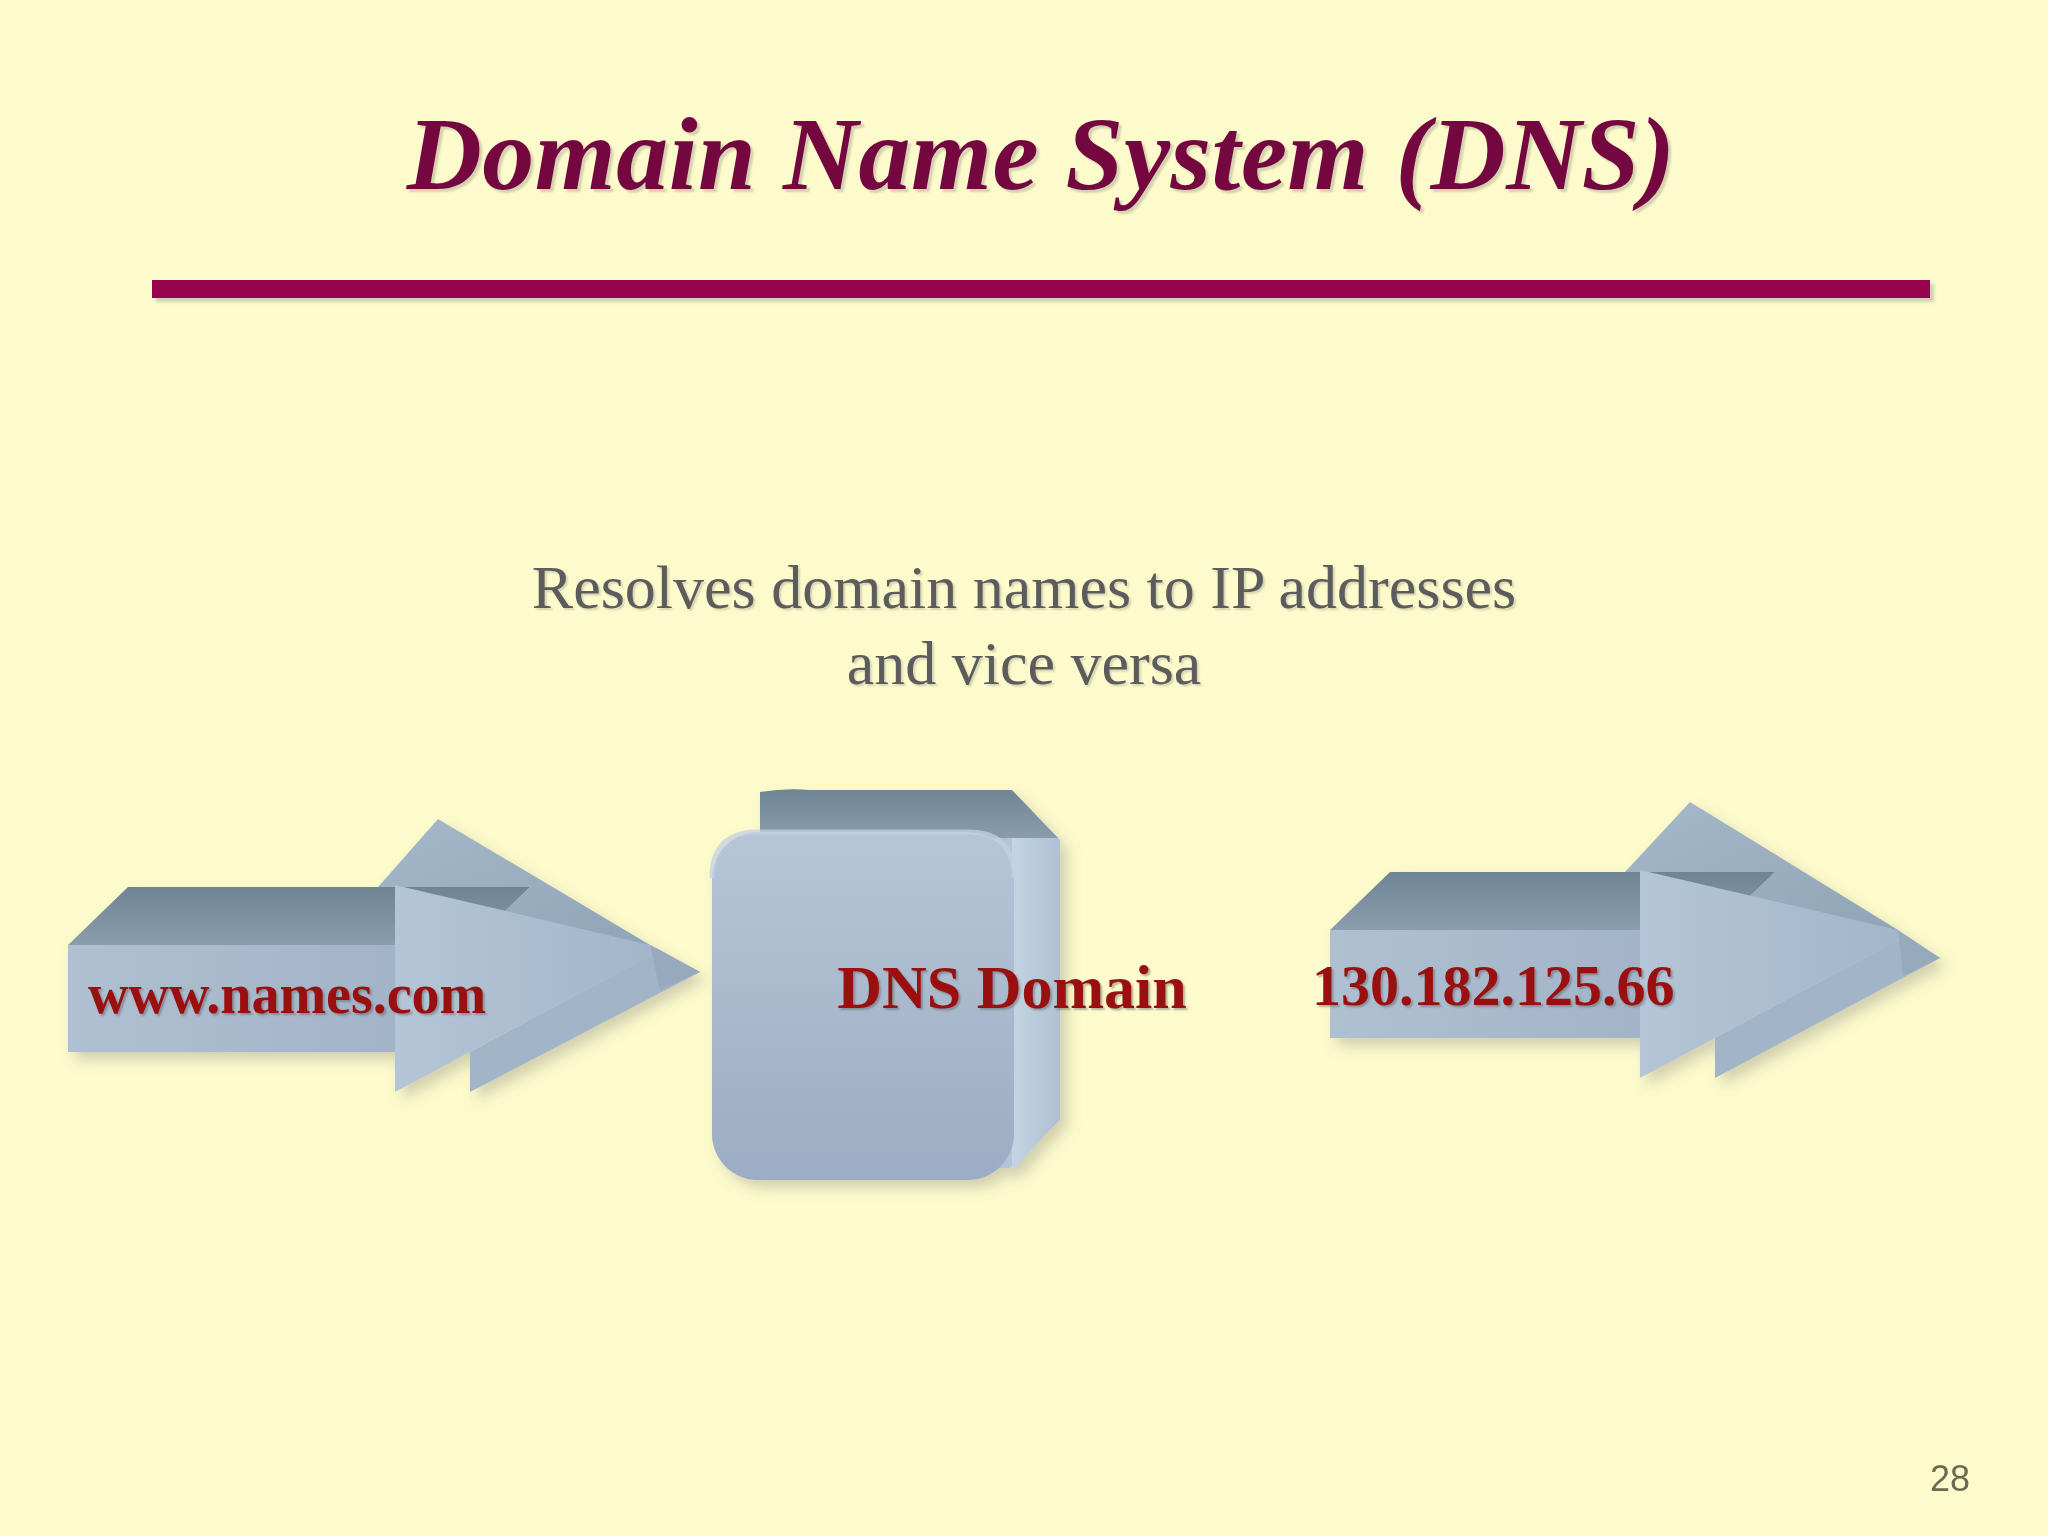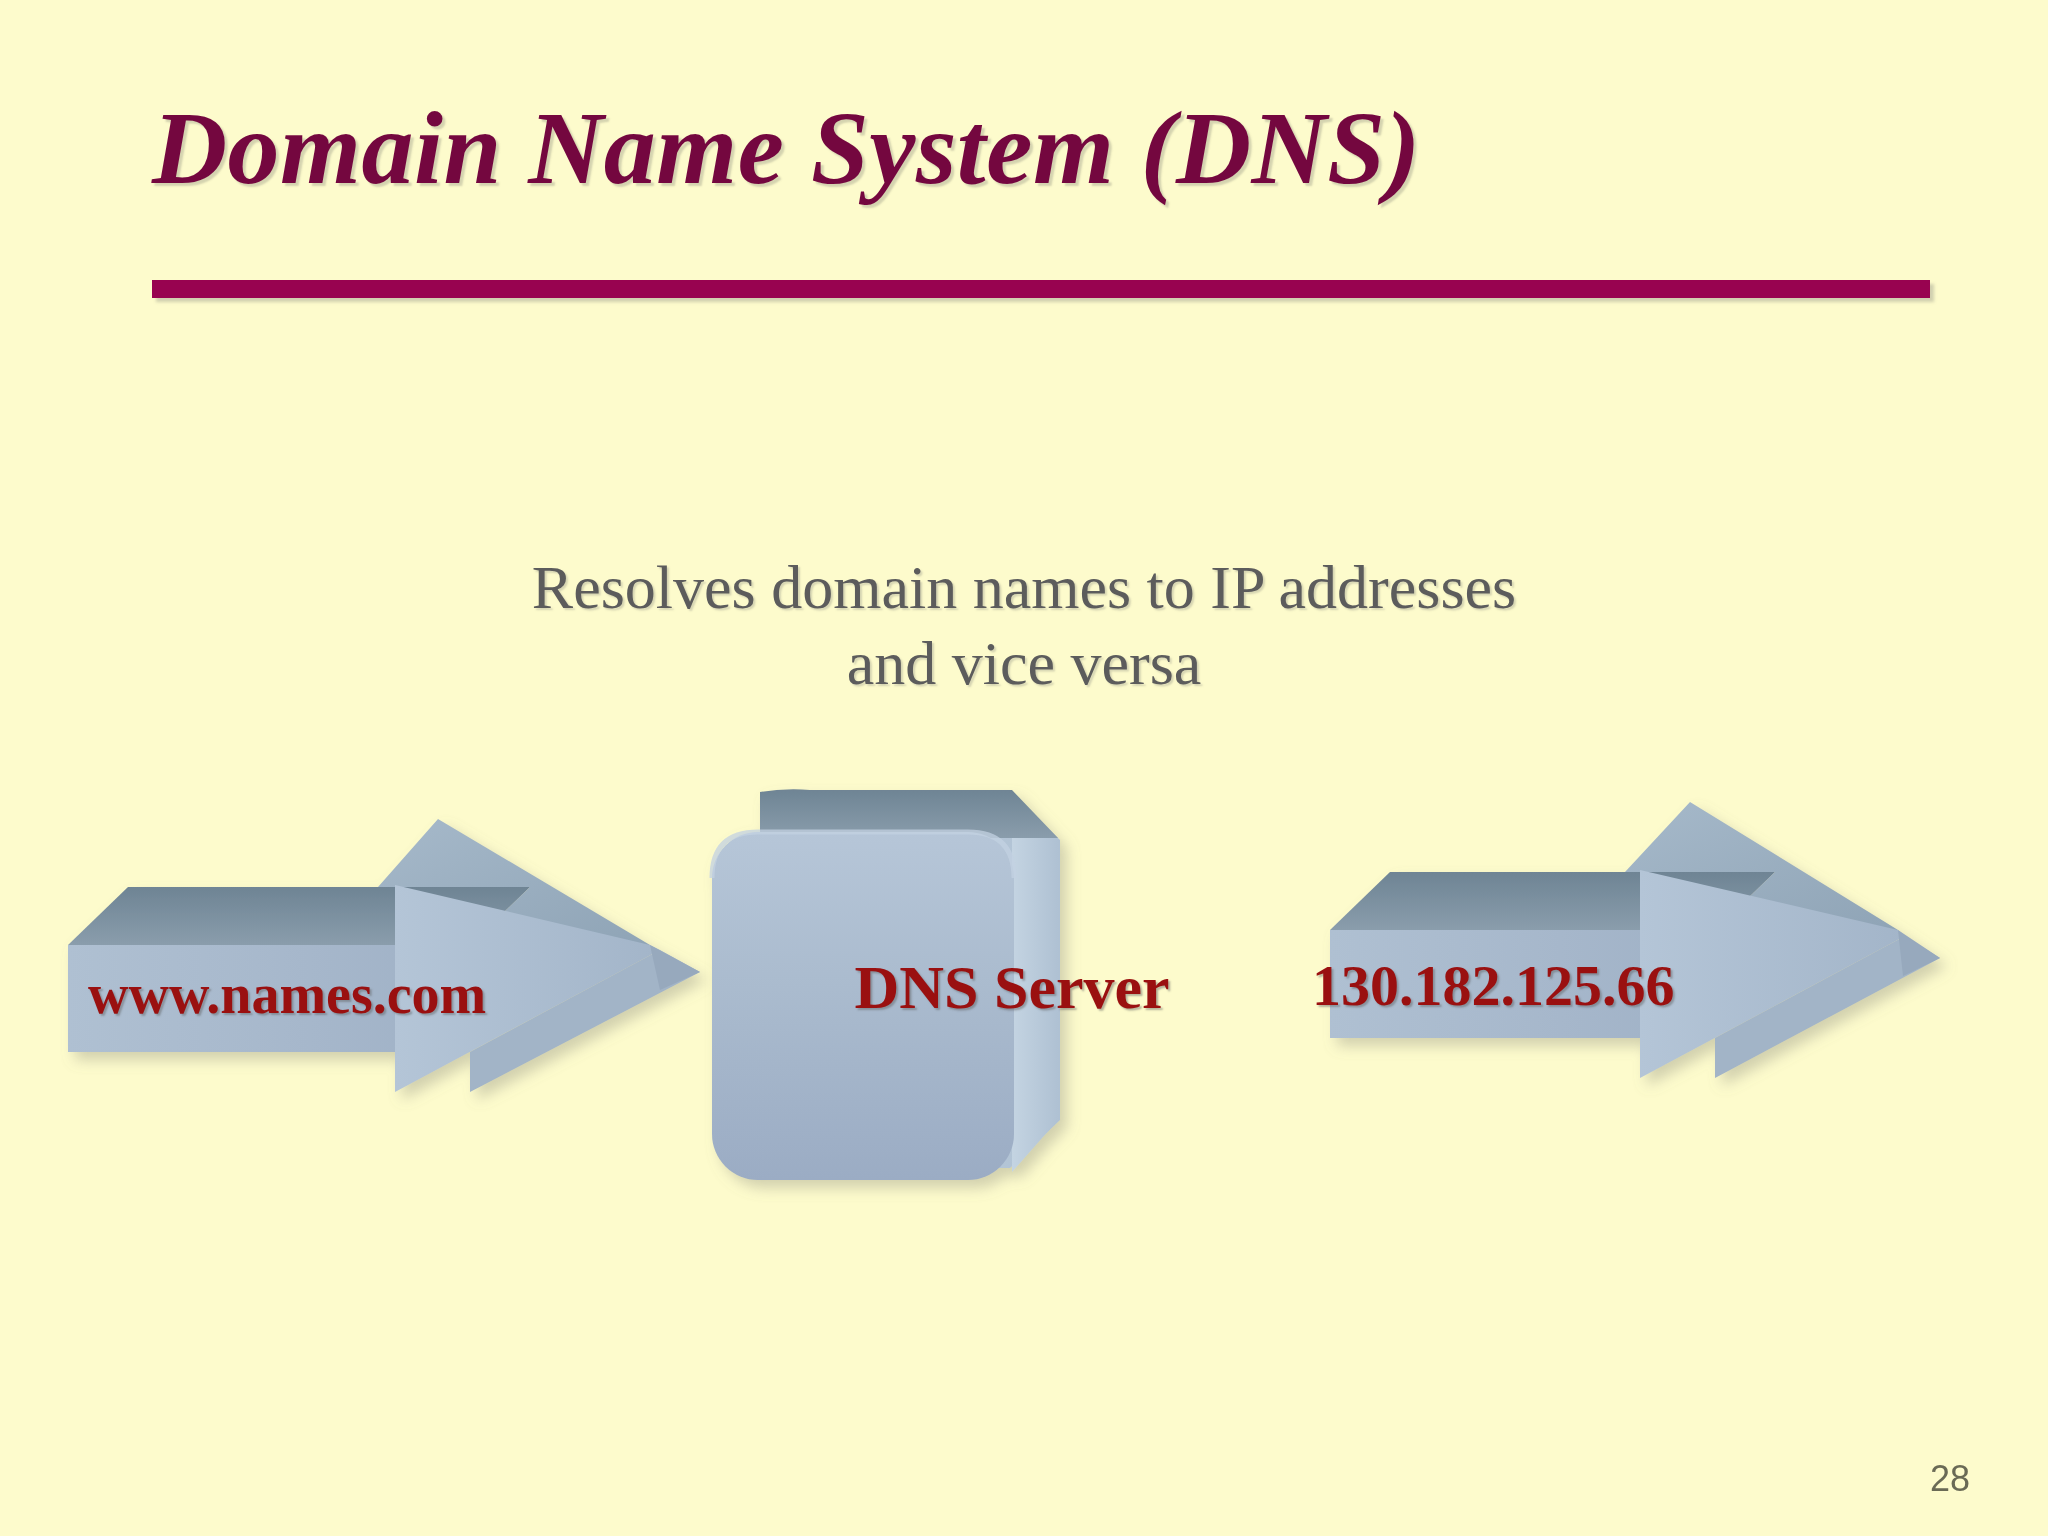--- a/index.html
+++ b/index.html
@@ -20,22 +20,23 @@
     left: 0; top: 0;
     width: 2048px;
     height: 1536px;
     background: #FDFBCC;
   }
 
   
   .slide-title {
     position: absolute;
     left: 152px;
-    top: 90px;
+    top: 96px;
     width: 1778px;
+    text-align: center;
     font-family: "Liberation Serif", serif;
     font-style: italic;
     font-weight: bold;
     font-size: 104px;
     line-height: 1.12;
     color: #74073F;
     letter-spacing: 0.5px;
     text-shadow: 3px 3px 2px rgba(120,120,110,0.30);
     white-space: nowrap;
   }
@@ -199,19 +200,19 @@
 
         <path d="M 1715 278 L 1905 176 L 1940 198 L 1715 318 Z" fill="#A2B4C7"></path>
 
         <path d="M 1898 170 L 1940 198 L 1903 216 Z" fill="#97A9BD"></path>
       </g>
     </svg>
   </div>
 
   <div class="dg-label label-request">www.names.com</div>
 
-  <div class="dg-label label-server">DNS Server</div>
+  <div class="dg-label label-server">DNS Domain</div>
 
   <div class="dg-label label-response">130.182.125.66</div>
 
   <div class="page-number">28</div>
 
 </div>
 
 </body></html>

